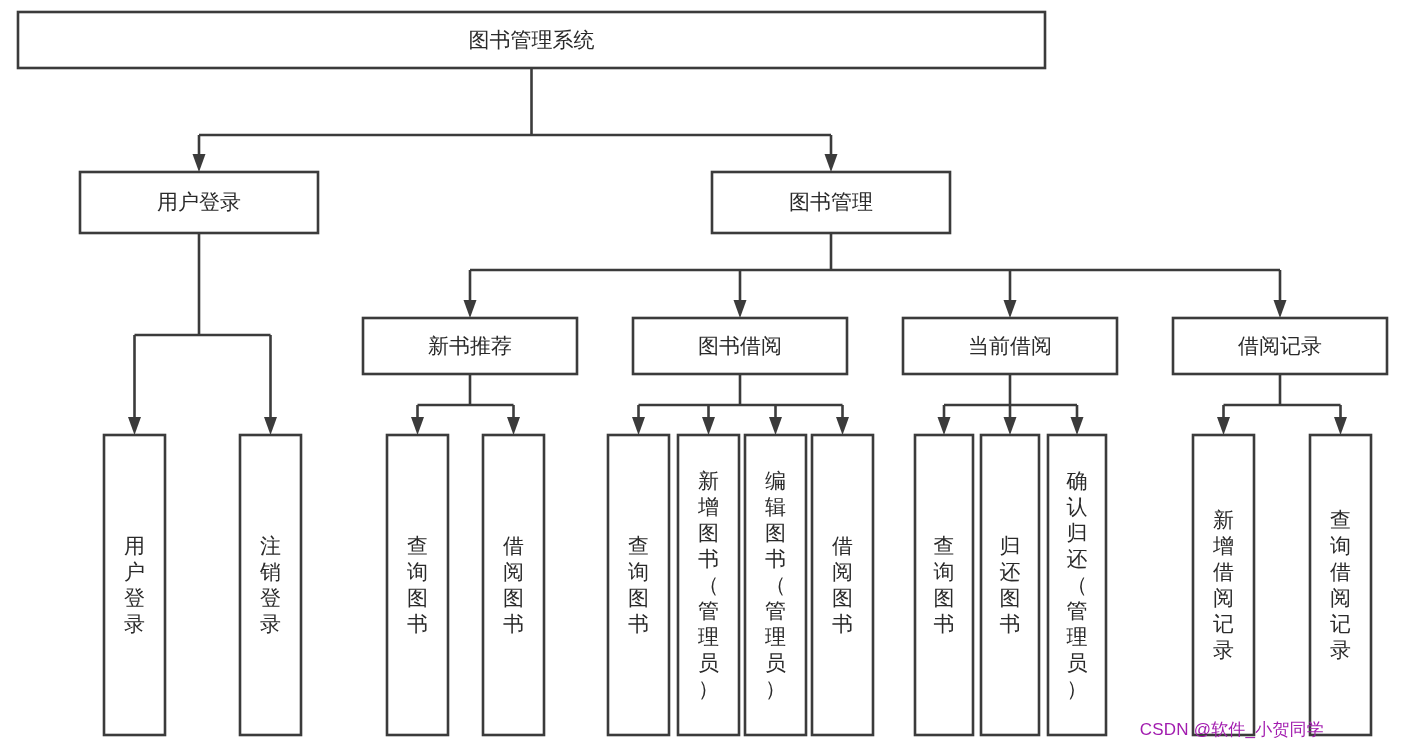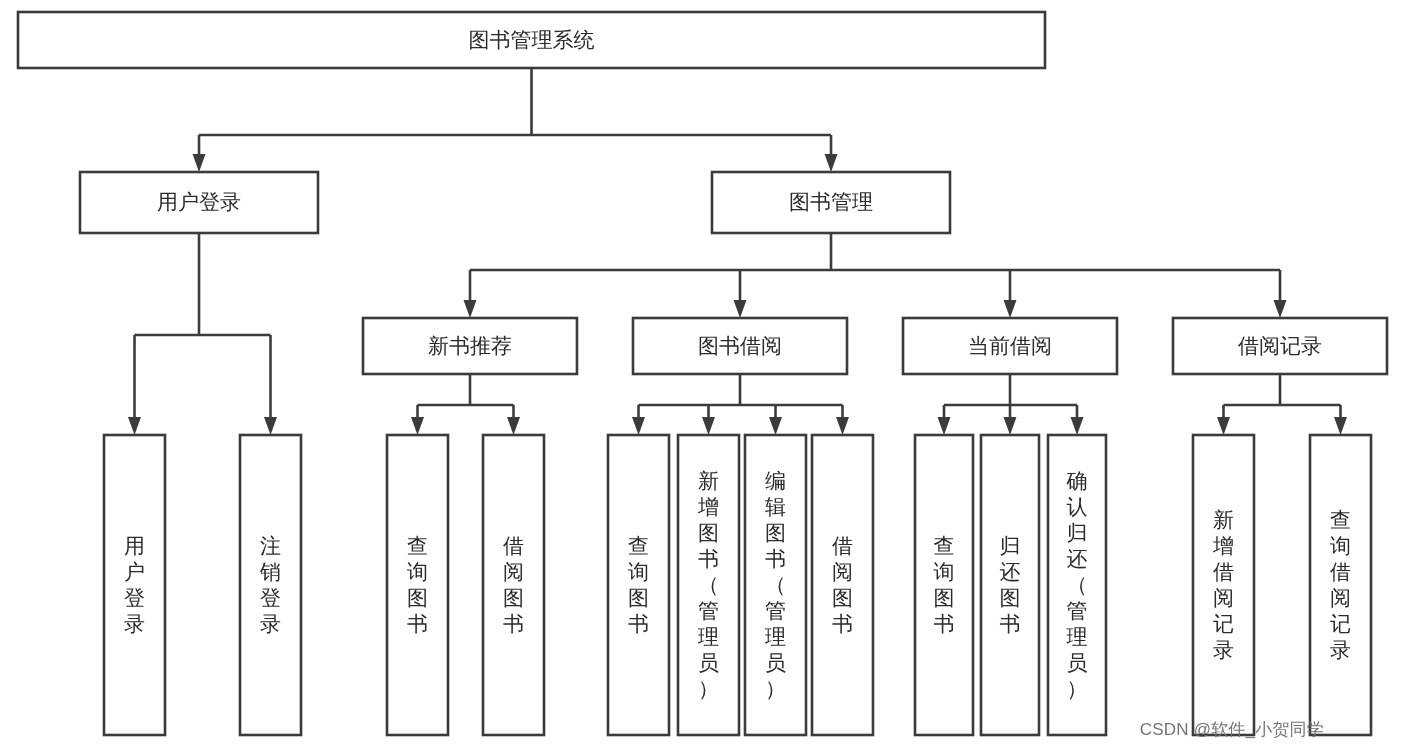--- a/index.html
+++ b/index.html
@@ -55,21 +55,21 @@
     font-family: "Liberation Sans", "DejaVu Sans", sans-serif;
     font-size: 21px;
     text-anchor: middle;
   }
   .watermark-text {
     position: absolute;
     right: 14px;
     bottom: 6px;
     font-family: "Liberation Sans", "DejaVu Sans", sans-serif;
     font-size: 17px;
-    color: #737373;
+    color: #a21caf;
     white-space: nowrap;
     letter-spacing: 0.2px;
     pointer-events: none;
   }
 </style>
 </head>
 <body>
 
 <div id="diagram-root">
   <svg id="tree-svg" viewBox="0 0 1405 747" xmlns="http://www.w3.org/2000/svg">

